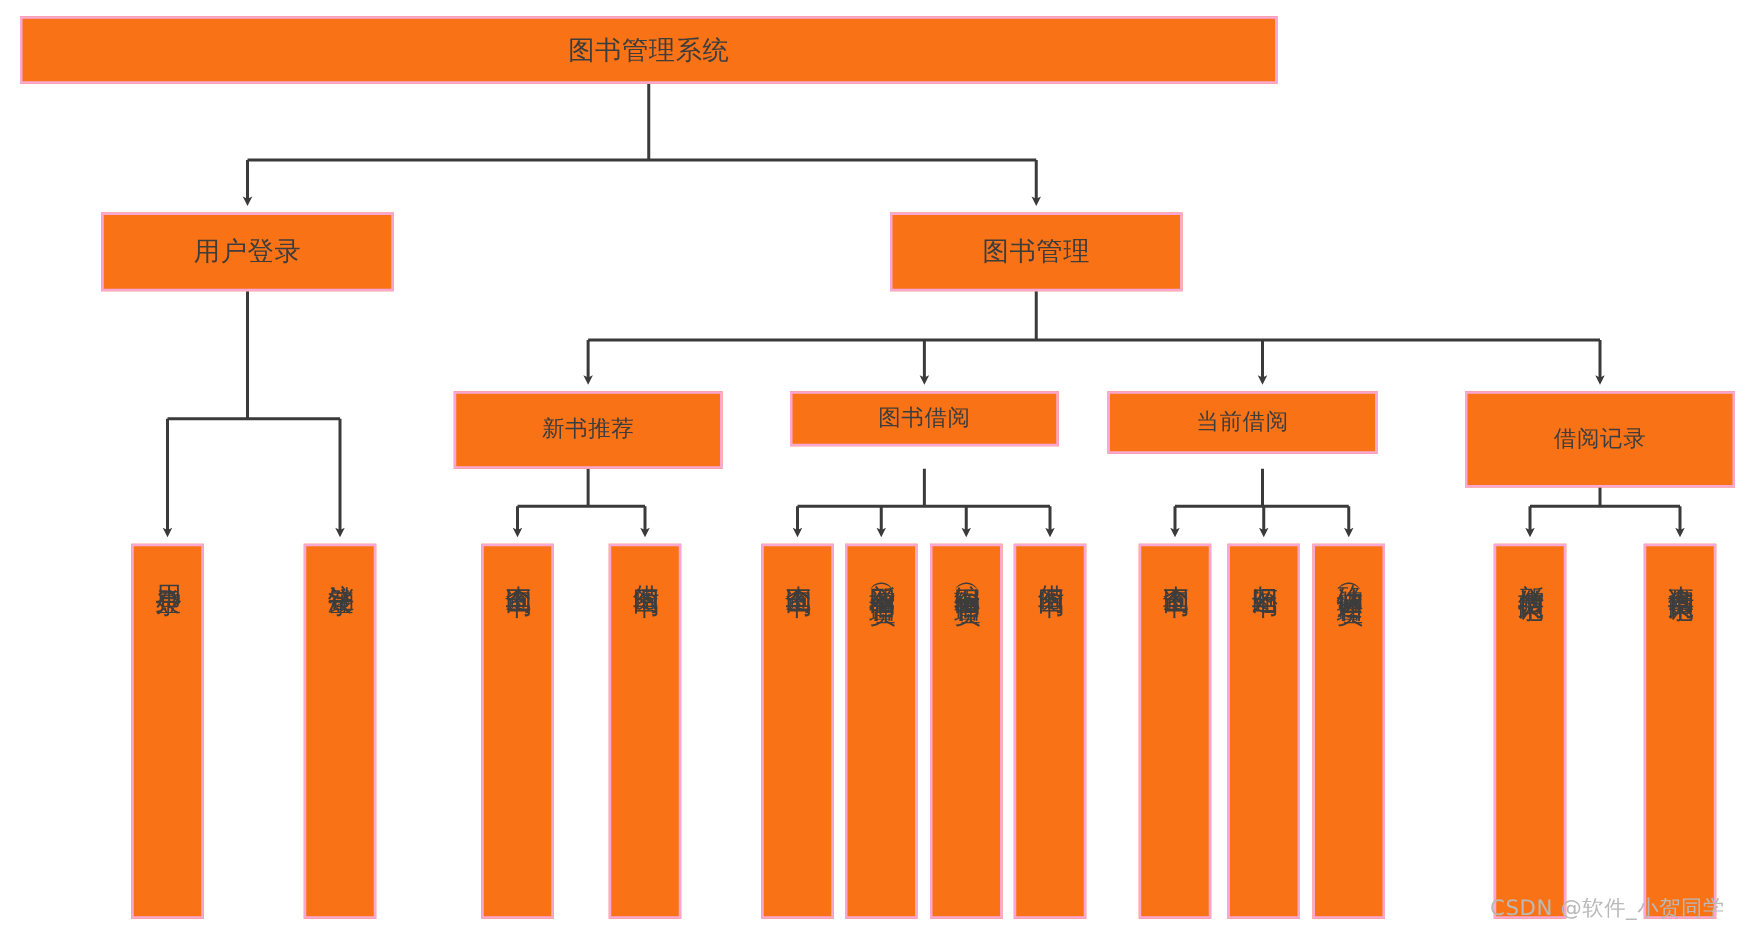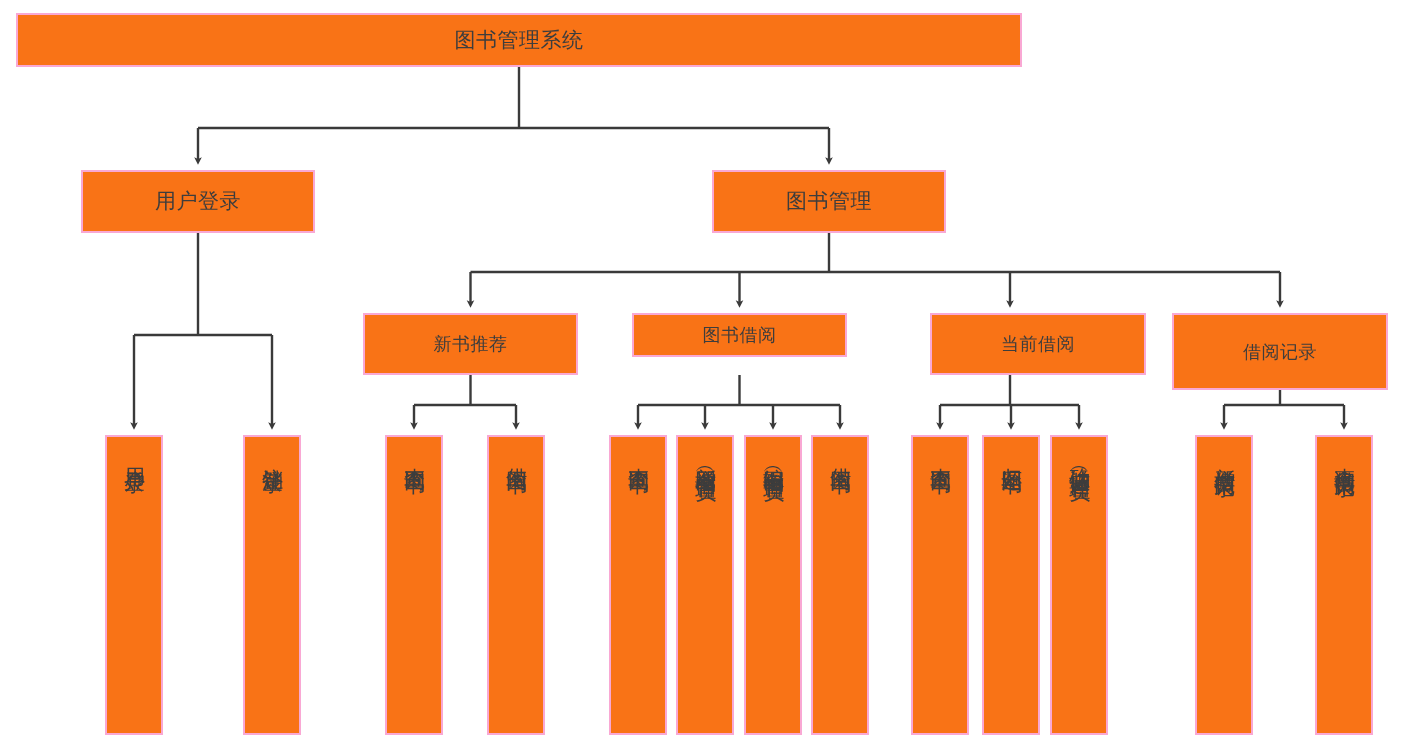--- a/index.html
+++ b/index.html
@@ -123,21 +123,21 @@
       </div>
       <div class="node lvl1" style="left: 712px; top: 170px; width: 234px; height: 63px;">
         <span class="node-label">图书管理</span>
       </div>
       <div class="node lvl2" style="left: 363px; top: 313px; width: 215px; height: 62px;">
         <span class="node-label">新书推荐</span>
       </div>
       <div class="node lvl2" style="left: 632px; top: 313px; width: 215px; height: 44px;">
         <span class="node-label">图书借阅</span>
       </div>
-      <div class="node lvl2" style="left: 930px; top: 313px; width: 216px; height: 62px;">
+      <div class="node lvl2" style="left: 886px; top: 313px; width: 216px; height: 50px;">
         <span class="node-label">当前借阅</span>
       </div>
       <div class="node lvl2" style="left: 1172px; top: 313px; width: 216px; height: 77px;">
         <span class="node-label">借阅记录</span>
       </div>
       <div class="node leaf" style="left: 105px; top: 435px; width: 58px; height: 300px;">
         <span class="node-label">用户登录</span>
       </div>
       <div class="node leaf" style="left: 243px; top: 435px; width: 58px; height: 300px;">
         <span class="node-label">注销登录</span>
@@ -170,13 +170,14 @@
         <span class="node-label">确认归还（管理员）</span>
       </div>
       <div class="node leaf" style="left: 1195px; top: 435px; width: 58px; height: 300px;">
         <span class="node-label">新增借阅记录</span>
       </div>
       <div class="node leaf" style="left: 1315px; top: 435px; width: 58px; height: 300px;">
         <span class="node-label">查询借阅记录</span>
       </div>
     </div>
 
+  <div class="watermark" style="left: 1192px; top: 715px;">CSDN @软件_小贺同学</div>
 </div>
 
 </body></html>

